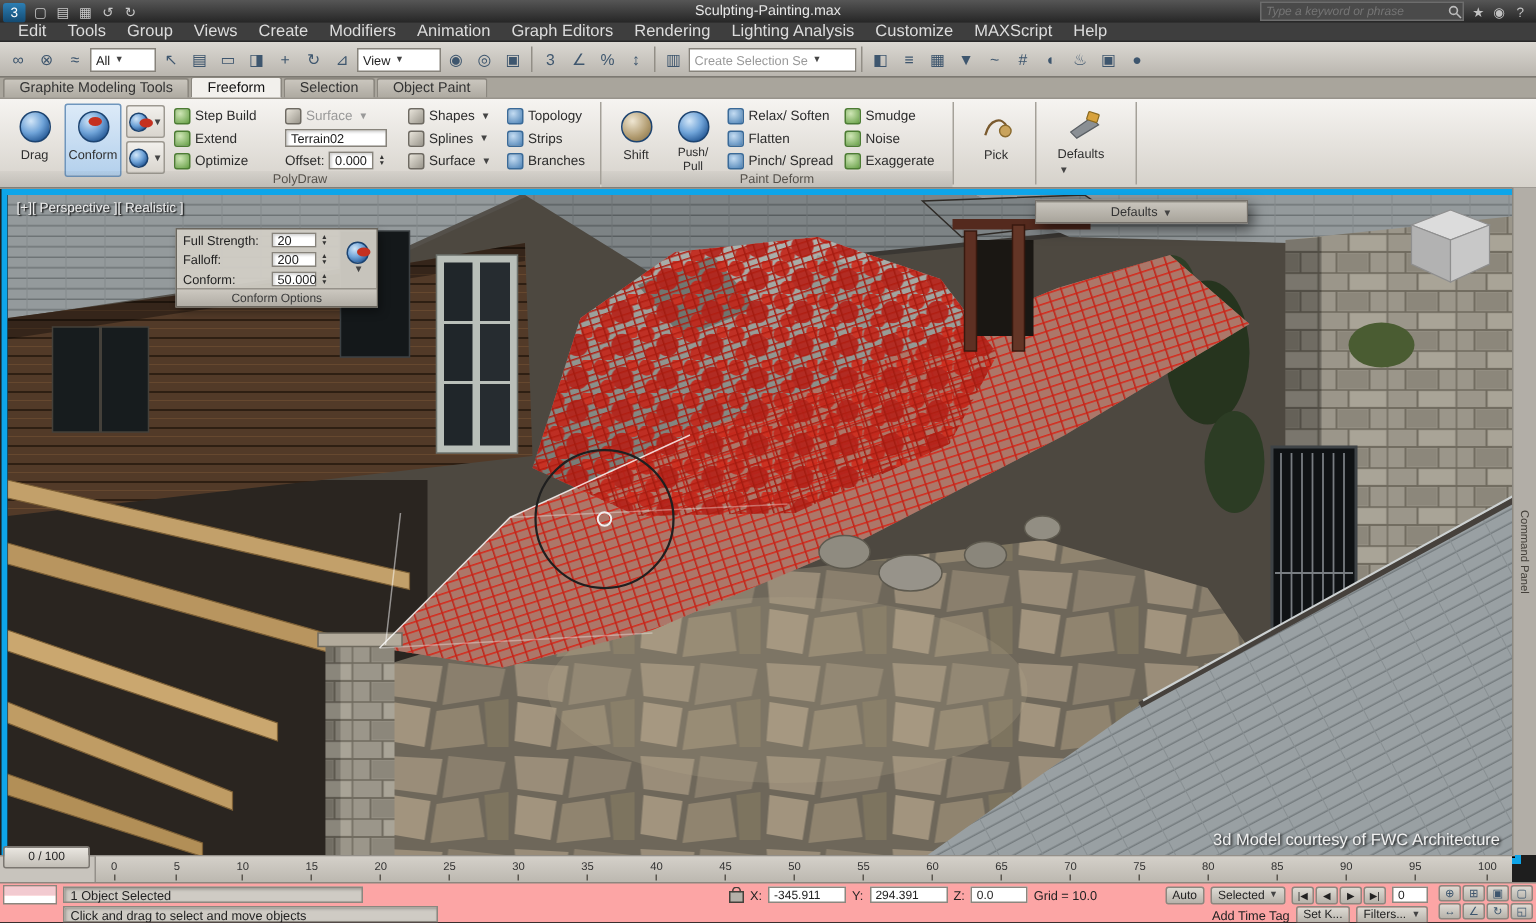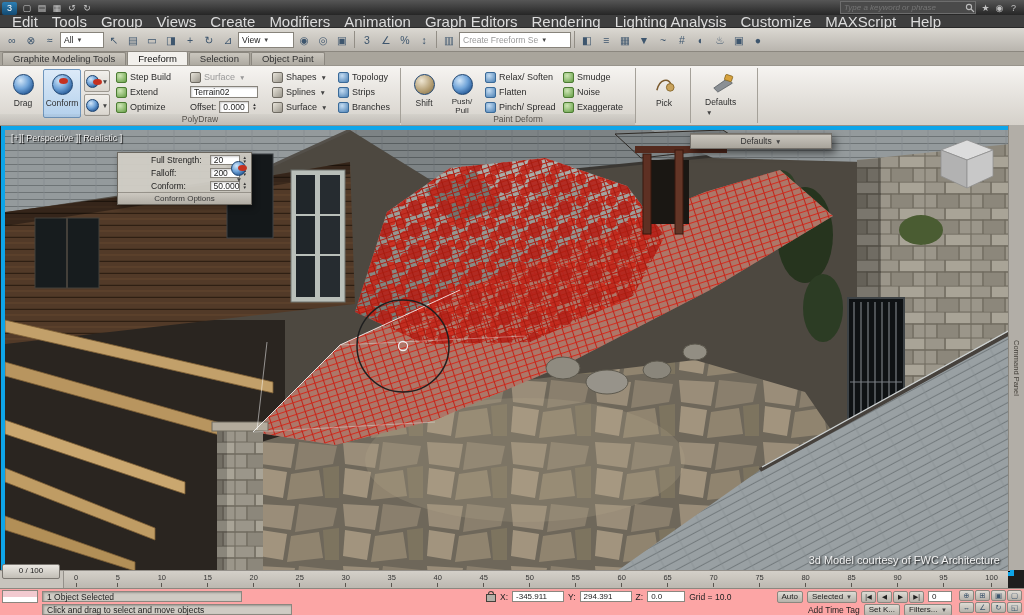--- a/index.html
+++ b/index.html
@@ -13,21 +13,21 @@
   .qa-icon{width:14px;text-align:center;font-size:9px;color:#c9c9c9;}
   #title-text{position:absolute;left:0;right:0;text-align:center;font-size:9.5px;color:#e6e6e6;pointer-events:none;}
   #infocenter{margin-left:auto;display:flex;align-items:center;gap:3px;padding-right:4px;z-index:2;}
   #search-box{display:flex;align-items:center;height:11px;background:#4a4a4a;border:1px solid #6d6d6d;}
   #search-box input{width:118px;height:9px;background:transparent;border:none;outline:none;
     font-family:"Liberation Sans",sans-serif;font-size:8px;font-style:italic;color:#b9b9b9;padding:0 3px;}
   .ic-icon{width:13px;text-align:center;font-size:9px;color:#c2c2c2;}
   
   #menubar{position:absolute;left:0;top:15px;width:1024px;height:13px;background:#3e3e3e;
     border-bottom:1px solid #282828;display:flex;align-items:center;padding-left:5px;box-sizing:border-box;}
-  .menu-item{padding:0 7px;font-size:15px;color:#dcdcdc;}
+  .menu-item{padding:0 7px;font-size:11px;color:#dcdcdc;}
   
   #toolbar{position:absolute;left:0;top:28px;width:1024px;height:24px;box-sizing:border-box;
     background:linear-gradient(#dbd8d2,#b9b5ae);border-bottom:1px solid #8b877f;
     display:flex;align-items:center;padding:0 3px;gap:1px;}
   .tb-group{display:flex;align-items:center;gap:1px;}
   .tb-icon{width:18px;height:18px;text-align:center;line-height:18px;font-size:10.5px;color:#3e566e;
     border-radius:2px;}
   .tb-sep{width:1px;height:17px;background:#928e86;margin:0 2px;}
   .tb-combo{height:14px;background:#fff;border:1px solid #87837b;font-size:8.5px;color:#222;
     display:flex;align-items:center;padding:0 3px;gap:3px;}
@@ -77,21 +77,21 @@
   .dm-footer{height:13px;background:linear-gradient(#c8c4bc,#a8a49b);border-top:1px solid #8b877f;
     text-align:center;font-size:8.5px;color:#333;line-height:13px;}
   
   #viewport{position:absolute;left:1px;top:126px;width:1005px;height:442px;border:4px solid #0ea5e9;
     box-sizing:content-box;background:#000;overflow:hidden;}
   #vp-caption{position:absolute;left:6px;top:3px;font-size:9px;color:#ececec;text-shadow:1px 1px 1px #000;z-index:15;}
   #vp-credit{position:absolute;right:10px;bottom:6px;font-size:11px;color:#f1f1f1;text-shadow:1px 1px 2px #000;z-index:15;}
   #conform-panel{position:absolute;left:112px;top:22px;width:133px;background:rgba(209,205,197,0.95);
     border:1px solid #6b675f;box-shadow:2px 3px 6px rgba(0,0,0,0.4);z-index:20;font-size:8.5px;color:#222;}
   .cp-row{display:flex;align-items:center;height:13px;padding:0 4px;gap:3px;}
-  .cp-label{width:56px;margin-left:29px;}
+  .cp-label{width:56px;}
   .cp-value{width:28px;}
   #cp-brush{position:absolute;right:5px;top:8px;display:flex;flex-direction:column;align-items:center;}
   .cp-title{text-align:center;font-size:8px;color:#3a3a3a;height:11px;line-height:11px;
     border-top:1px solid #96928a;background:linear-gradient(#ccc8c0,#b1ada5);}
   #cmdpanel-strip{position:absolute;left:1008px;top:125px;width:16px;height:445px;background:#b2aea7;
     border-left:1px solid #8b877f;box-sizing:border-box;}
   #cmdpanel-strip span{writing-mode:vertical-rl;font-size:7.5px;color:#44403a;display:block;margin:215px auto 0;}
   
   #timeline{position:absolute;left:0;top:570px;width:1008px;height:18px;background:#c8c4bd;
     border-top:1px solid #94908a;display:flex;align-items:center;box-sizing:border-box;}
@@ -131,20 +131,21 @@
   <div id="titlebar">
     <div id="app-logo">3</div>
     <div class="tb-group">
 
     <span class="qa-icon">▢</span>
         <span class="qa-icon">▤</span>
         <span class="qa-icon">▦</span>
         <span class="qa-icon">↺</span>
         <span class="qa-icon">↻</span>
       </div>
+    <div id="title-text">Sculpting-Painting.max</div>
     <div id="infocenter">
       <div id="search-box">
         <input placeholder="Type a keyword or phrase" style="">
         <svg width="10" height="10" viewBox="0 0 10 10">
           <circle cx="4" cy="4" r="2.6" fill="none" stroke="#bbb" stroke-width="1.1"></circle>
           <line x1="6" y1="6" x2="9" y2="9" stroke="#bbb" stroke-width="1.1"></line>
         </svg>
       </div>
       <div class="tb-group">
 
@@ -210,21 +211,21 @@
         <span class="tb-icon">∠</span>
         <span class="tb-icon">%</span>
         <span class="tb-icon">↕</span>
       </div>
     <span class="tb-sep"></span>
     <div class="tb-group">
 
     <span class="tb-icon">▥</span>
       </div>
     <div class="tb-combo" style="width:104px">
-      <span class="grayed">Create Freeform Se</span>
+      <span class="grayed">Create Selection Se</span>
         <span class="tb-caret">▼</span>
     </div>
     <span class="tb-sep"></span>
     <div class="tb-group">
 
     <span class="tb-icon">◧</span>
         <span class="tb-icon">≡</span>
         <span class="tb-icon">▦</span>
         <span class="tb-icon">▼</span>
         <span class="tb-icon">~</span>

